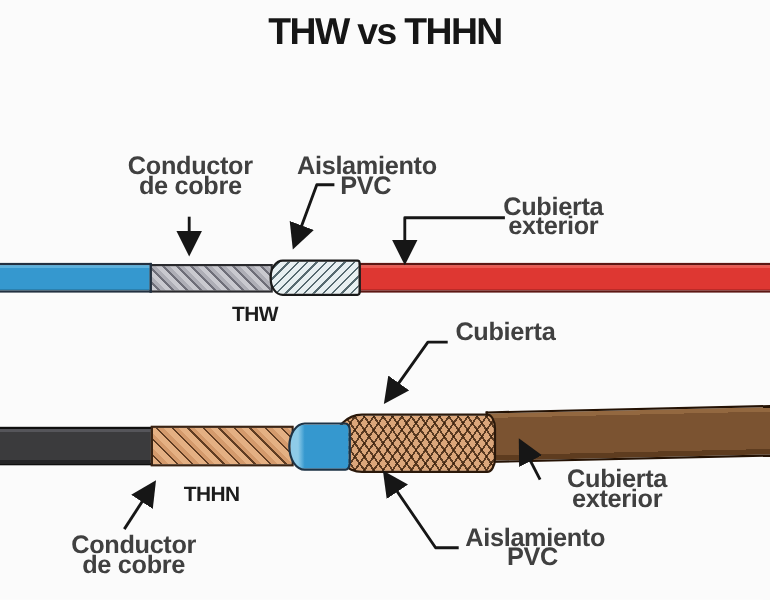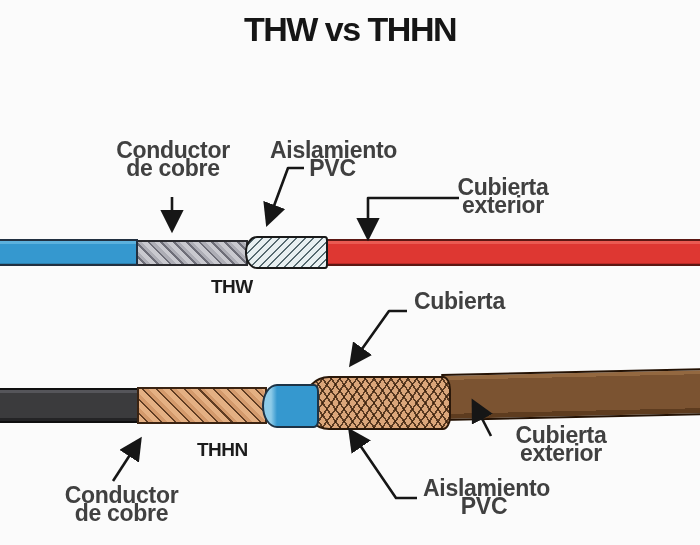--- a/index.html
+++ b/index.html
@@ -120,21 +120,21 @@
     <div>Cubierta</div>
     <div>exterior</div>
   </div>
 
   <div class="seg thhn-jacket"></div>
   <div class="seg thhn-sheath"></div>
   <div class="seg thhn-conductor"></div>
   <div class="seg thhn-braid"></div>
   <div class="seg thhn-pvc"></div>
 
-  <div class="wirename" style="left:167px;top:439px;margin-left:30px;">THHN</div>
+  <div class="wirename" style="left:167px;top:439px;">THHN</div>
 
   <div class="label align-left" style="left:414px;top:292px;width:110px;">
     <div>Cubierta</div>
   </div>
   <div class="label" style="left:511px;top:426px;width:100px;">
     <div>Cubierta</div>
     <div>exterior</div>
   </div>
   <div class="label" style="left:423px;top:479px;width:122px;">
     <div>Aislamiento</div>

